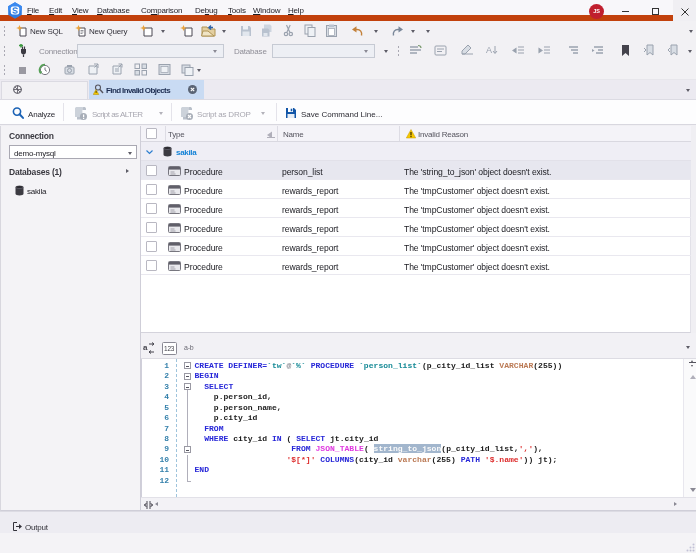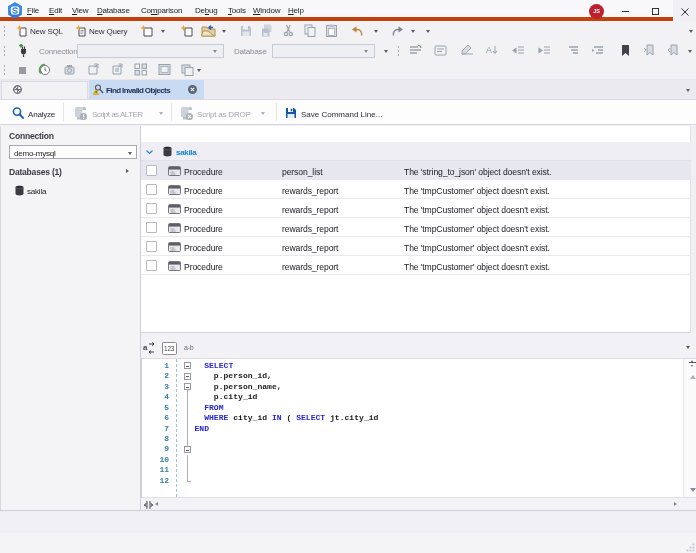--- a/index.html
+++ b/index.html
@@ -3,21 +3,21 @@
 <style>
 *{margin:0;padding:0;box-sizing:border-box}
 html,body{width:696px;height:553px;overflow:hidden}
 body{font-family:"Liberation Sans",sans-serif;font-size:8px;color:#2c2b33;letter-spacing:-0.2px;background:#f0eff3}
 #win{position:absolute;left:0;top:0;width:696px;height:553px}
 .ab{position:absolute}
 .grip{position:absolute;left:3px;top:4px;width:3px;height:12px;background-image:radial-gradient(circle,#a9a8b2 0.8px,transparent 1px);background-size:3px 4px}
 .caret{position:absolute;width:0;height:0;border-left:2.5px solid transparent;border-right:2.5px solid transparent;border-top:3.5px solid #5d5c66}
 .vsep{position:absolute;top:3px;bottom:3px;width:1px;background:#dddce4}
 
-#menubar{position:absolute;left:0;top:0;width:673px;height:21px;background:#f8f7fa;border-bottom:4px solid #c2410c}
+#menubar{position:absolute;left:0;top:0;width:673px;height:21px;background:#f8f7fa;border-bottom:6px solid #c2410c}
 .mi{position:absolute;top:6px;color:#1e1d24}
 
 #tb2{position:absolute;left:0;top:21px;width:696px;height:20px;background:#f2f1f4}
 #tb3{position:absolute;left:0;top:41px;width:696px;height:19px;background:#f2f1f4}
 #tb4{position:absolute;left:0;top:60px;width:696px;height:20px;background:#f2f1f4;border-bottom:1px solid #e7e6eb}
 .tbtxt{position:absolute;top:6px;color:#33323a}
 
 #tabs{position:absolute;left:0;top:80px;width:696px;height:19px;background:#eceaf1}
 #tab1{position:absolute;left:1px;top:1px;width:87px;height:18px;background:#f2f1f4;border:1px solid #dbdae2;border-bottom:none}
 #tab2{position:absolute;left:89px;top:0px;width:115px;height:19px;background:#c9dbf3}
@@ -303,20 +303,38 @@
   <div class="ab" style="left:125px;top:43px;width:0;height:0;border-top:2.5px solid transparent;border-bottom:2.5px solid transparent;border-left:3.5px solid #5d5c66"></div>
   <svg class="ab" style="left:14px;top:59px" width="9" height="11" viewBox="0 0 9 11">
         <path d="M0.5 2.2v6.6c0 1 1.8 1.7 4 1.7s4-.7 4-1.7V2.2" fill="#3c3b42"></path>
         <ellipse cx="4.5" cy="2.2" rx="4" ry="1.7" fill="#5a5962"></ellipse>
         <ellipse cx="4.5" cy="2" rx="3.2" ry="1.1" fill="#2b2a30"></ellipse>
       </svg>
   <span class="ab" style="left:26px;top:61px;color:#1c1b22">sakila</span>
 </div>
 
 <div id="grid">
+  <div id="ghead">
+    <div class="cb" style="left:5px;top:2px"></div>
+    <div class="gline" style="left:24px"></div>
+    <span class="ab" style="left:27px;top:4px">Type</span>
+    <svg class="ab" style="left:126px;top:5px" width="8" height="7">
+          <path d="M0 4l5-3.5v7z" fill="#b0afba"></path>
+          <rect x="0" y="6" width="8" height="1" fill="#b0afba"></rect>
+        </svg>
+    <div class="gline" style="left:136px"></div>
+    <span class="ab" style="left:142px;top:4px">Name</span>
+    <div class="gline" style="left:258px"></div>
+    <svg class="ab" style="left:265px;top:3px" width="10" height="10" viewBox="0 0 10 10">
+          <path d="M5 0.5L9.7 9H0.3z" fill="#f7c800" stroke="#c79b00" stroke-width="0.5"></path>
+          <rect x="4.4" y="3" width="1.2" height="3.4" fill="#3a2b00"></rect>
+          <rect x="4.4" y="7" width="1.2" height="1.2" fill="#3a2b00"></rect>
+        </svg>
+    <span class="ab" style="left:277px;top:4px">Invalid Reason</span>
+  </div>
   <div class="ab" style="left:0;top:16px;width:550px;height:19px;background:#efeef5;border-bottom:1px solid #e2e1e9">
     <svg class="ab" style="left:5px;top:8px" width="7" height="5">
           <path d="M0.5 0.5L3.5 3.5L6.5 0.5" stroke="#2e7fd0" stroke-width="1.2" fill="none"></path>
         </svg>
     <svg class="ab" style="left:22px;top:4px" width="9" height="11" viewBox="0 0 9 11">
           <path d="M0.5 2.2v6.6c0 1 1.8 1.7 4 1.7s4-.7 4-1.7V2.2" fill="#3c3b42"></path>
           <ellipse cx="4.5" cy="2.2" rx="4" ry="1.7" fill="#5a5962"></ellipse>
           <ellipse cx="4.5" cy="2" rx="3.2" ry="1.1" fill="#2b2a30"></ellipse>
         </svg>
     <span class="ab" style="left:35px;top:6px;color:#1583d6;font-weight:bold;letter-spacing:-0.3px">sakila</span>
@@ -406,45 +424,56 @@
   <div class="ab" style="left:34px;top:0;width:1px;height:138px;border-left:1px dashed #9fc4dc"></div>
   <div class="num" style="top:1.6px;right:527px">1<br>2<br>3<br>4<br>5<br>6<br>7<br>8<br>9<br>10<br>11<br>12</div>
   <div class="fold" style="left:42px;top:3.4px"></div>
   <div class="fold" style="left:42px;top:13.9px"></div>
   <div class="fold" style="left:42px;top:24.4px"></div>
   <div class="fold" style="left:42px;top:87.3px"></div>
   <div class="ab" style="left:45px;top:31.4px;width:1px;height:56px;background:#b0afba"></div>
       <div class="ab" style="left:45px;top:96.4px;width:1px;height:25.8px;background:#b0afba"></div>
   <div class="ab" style="left:45px;top:122.2px;width:4px;height:1px;background:#b0afba"></div>
   <div class="ab" style="left:52.5px;top:1.6px">
+    <div class="cl"><span class="kw">CREATE DEFINER=</span><span class="tl">`tw`</span><span class="gr">@</span><span class="tl">`%`</span> <span class="kw">PROCEDURE</span> <span class="tl">`person_list`</span>(p_city_id_list <span class="ty">VARCHAR</span>(255))</div>
+    <div class="cl"><span class="kw">BEGIN</span></div>
     <div class="cl">  <span class="kw">SELECT</span></div>
     <div class="cl">    p.person_id,</div>
     <div class="cl">    p.person_name,</div>
     <div class="cl">    p.city_id</div>
     <div class="cl">  <span class="kw">FROM</span></div>
     <div class="cl">  <span class="kw">WHERE</span> city_id <span class="kw">IN</span> ( <span class="kw">SELECT</span> jt.city_id</div>
+    <div class="cl">                    <span class="kw">FROM</span> <span class="mg">JSON_TABLE</span>( <span class="sel">string_to_json</span>(p_city_id_list,<span class="st">','</span>),</div>
+    <div class="cl">                   <span class="st">'$[*]'</span> <span class="kw">COLUMNS</span>(city_id <span class="ty">varchar</span>(255) <span class="kw">PATH</span> <span class="st">'$.name'</span>)) jt);</div>
     <div class="cl"><span class="kw">END</span></div>
   </div>
   <div class="ab" style="left:541px;top:0;width:14px;height:138px;background:#fafafb;border-left:1px solid #e8e7ee">
     <div class="ab" style="left:5px;top:3px;width:7px;height:1.4px;background:#55545e"></div>
     <div class="ab" style="left:7px;top:0.5px;width:0;height:0;border-left:1.5px solid transparent;border-right:1.5px solid transparent;border-bottom:2px solid #55545e"></div>
     <div class="ab" style="left:7px;top:5.5px;width:0;height:0;border-left:1.5px solid transparent;border-right:1.5px solid transparent;border-top:2px solid #55545e"></div>
     <div class="ab" style="left:5.5px;top:16px;width:0;height:0;border-left:3px solid transparent;border-right:3px solid transparent;border-bottom:4px solid #b0afba"></div>
     <div class="ab" style="left:5.5px;top:129px;width:0;height:0;border-left:3px solid transparent;border-right:3px solid transparent;border-top:4px solid #8a8994"></div>
   </div>
 </div>
 
 <div id="hscroll">
   <svg class="ab" style="left:3px;top:3px" width="9" height="8">
         <path d="M0 4h2M7 4h2M3 0v8M6 0v8M2.5 2l-2 2 2 2M6.5 2l2 2-2 2" stroke="#4a4952" stroke-width="1" fill="none"></path>
       </svg>
   <div class="ab" style="left:14px;top:4px;width:0;height:0;border-top:2.5px solid transparent;border-bottom:2.5px solid transparent;border-right:3.5px solid #8a8994"></div>
   <div class="ab" style="left:533px;top:4px;width:0;height:0;border-top:2.5px solid transparent;border-bottom:2.5px solid transparent;border-left:3.5px solid #8a8994"></div>
 </div>
 
+<div id="outbar">
+  <svg class="ab" style="left:13px;top:9.5px" width="10" height="9" viewBox="0 0 10 9">
+        <path d="M4 0.5H0.5v8H4M3 4.5h5" stroke="#33323a" stroke-width="1" fill="none"></path>
+        <path d="M6 2l3 2.5L6 7z" fill="#33323a"></path>
+      </svg>
+  <span class="ab" style="left:25px;top:11px;color:#33323a">Output</span>
+</div>
 <div id="bottom">
       <svg class="ab" style="left:686px;top:10px" width="9" height="9">
         <circle cx="7.5" cy="1.5" r="1" fill="#c3c2d6"></circle>
         <circle cx="4.5" cy="4.5" r="1" fill="#c3c2d6"></circle>
         <circle cx="7.5" cy="4.5" r="1" fill="#c3c2d6"></circle>
         <circle cx="1.5" cy="7.5" r="1" fill="#c3c2d6"></circle>
         <circle cx="4.5" cy="7.5" r="1" fill="#c3c2d6"></circle>
         <circle cx="7.5" cy="7.5" r="1" fill="#c3c2d6"></circle>
       </svg>
     </div>

